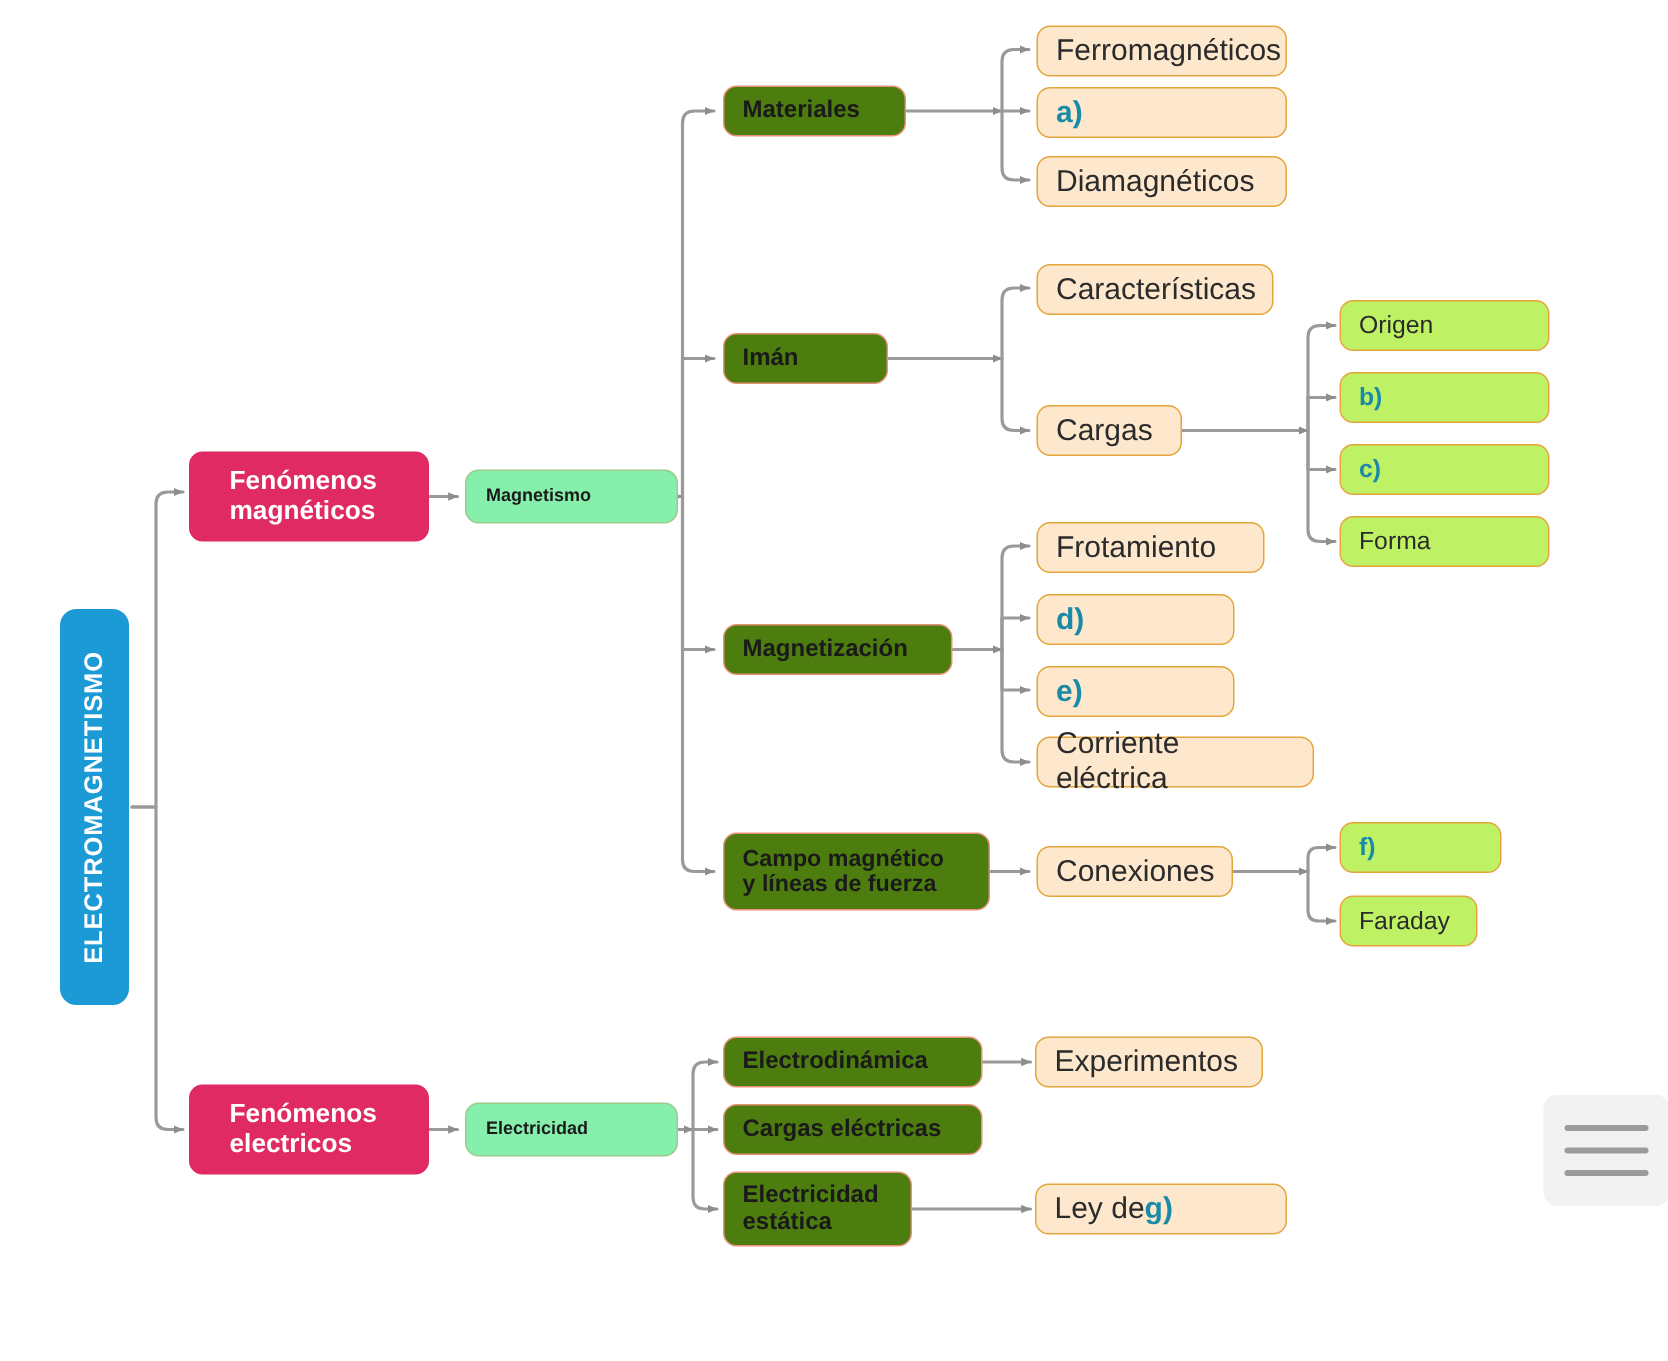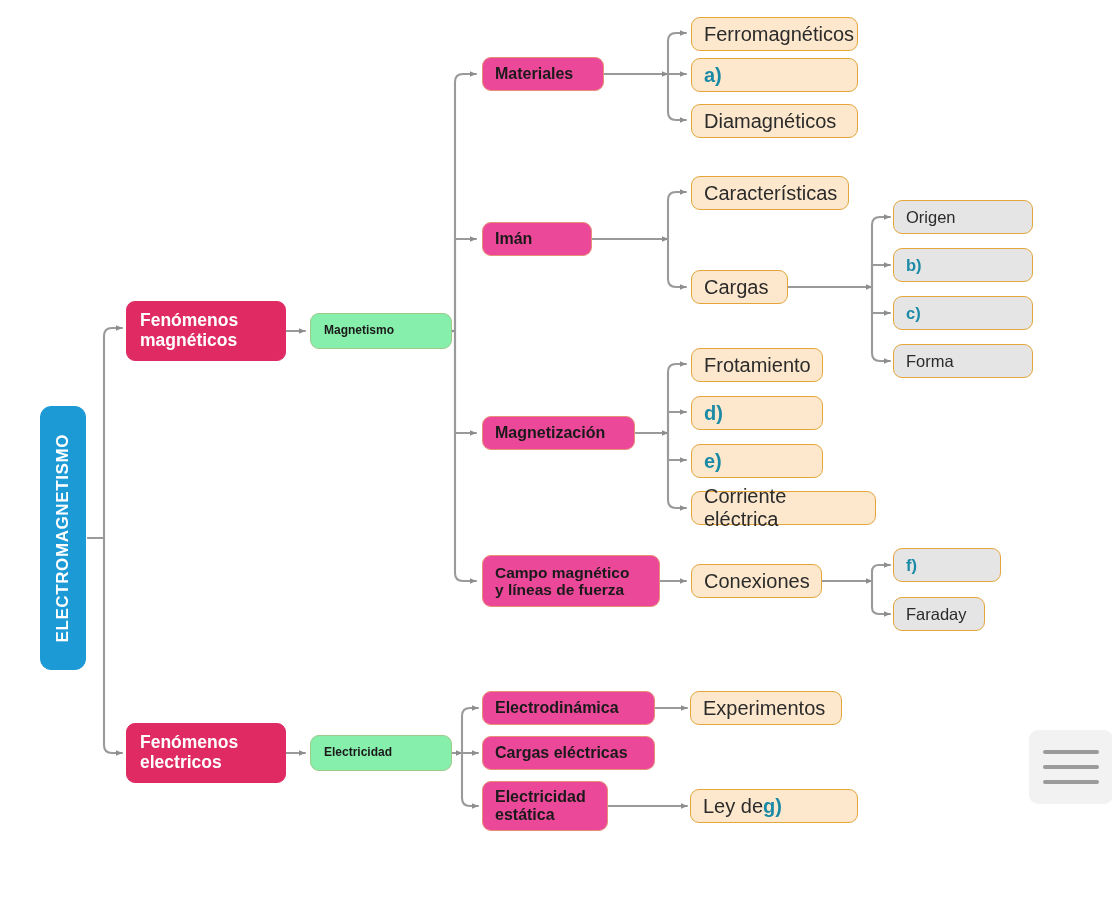--- a/index.html
+++ b/index.html
@@ -43,55 +43,55 @@
     white-space:nowrap;
   }
 
   
   .n-pink {
     background:#e02a63;
     border:1px solid #e02a63;
     color:#ffffff;
     font-weight:bold;
     font-size:17.5px;
-    padding:0 13px;
+    padding:0 26px;
   }
 
   
   .n-green {
     background:#86efac;
     border:1.6px solid #9ccb8a;
     color:#1a1a1a;
     font-weight:bold;
     font-size:12px;
     padding:0 13px;
   }
 
   
   .n-salmon {
-    background:#ec4899;
+    background:#4d7c0f;
     border:1.7px solid #e79077;
     color:#1a1a1a;
     font-weight:bold;
     font-size:16px;
     padding:0 12px;
   }
 
   
   .n-peach {
     background:#fde8cd;
     border:1.7px solid #e4a63c;
     color:#2b2b2b;
     font-size:20px;
     padding:0 12px;
   }
 
   
   .n-white {
-    background:#e5e5e5;
+    background:#bef264;
     border:1.7px solid #e4a63c;
     color:#2b2b2b;
     font-size:16.5px;
     padding:0 12px;
   }
 
   .blank { color:#1b8aa6; font-weight:bold; }
 
   
   #hamburger {
@@ -243,21 +243,21 @@
   <div class="node n-white" style="left:893px; top:248px; width:140px; height:34px;">
     <span class="blank">b)</span>
   </div>
   <div class="node n-white" style="left:893px; top:296px; width:140px; height:34px;">
     <span class="blank">c)</span>
   </div>
   <div class="node n-white" style="left:856px; top:344px; width:140px; height:34px;margin-left:37px;">
     <span>Forma</span>
   </div>
 
-  <div class="node n-peach" style="left:691px; top:348px; width:132px; height:34px;">
+  <div class="node n-peach" style="left:691px; top:348px; width:152px; height:34px;">
     <span>Frotamiento</span>
   </div>
   <div class="node n-peach" style="left:691px; top:396px; width:132px; height:34px;">
     <span class="blank">d)</span>
   </div>
   <div class="node n-peach" style="left:691px; top:444px; width:132px; height:34px;">
     <span class="blank">e)</span>
   </div>
   <div class="node n-peach" style="left:691px; top:491px; width:185px; height:34px;">
     <span>Corriente eléctrica</span>

